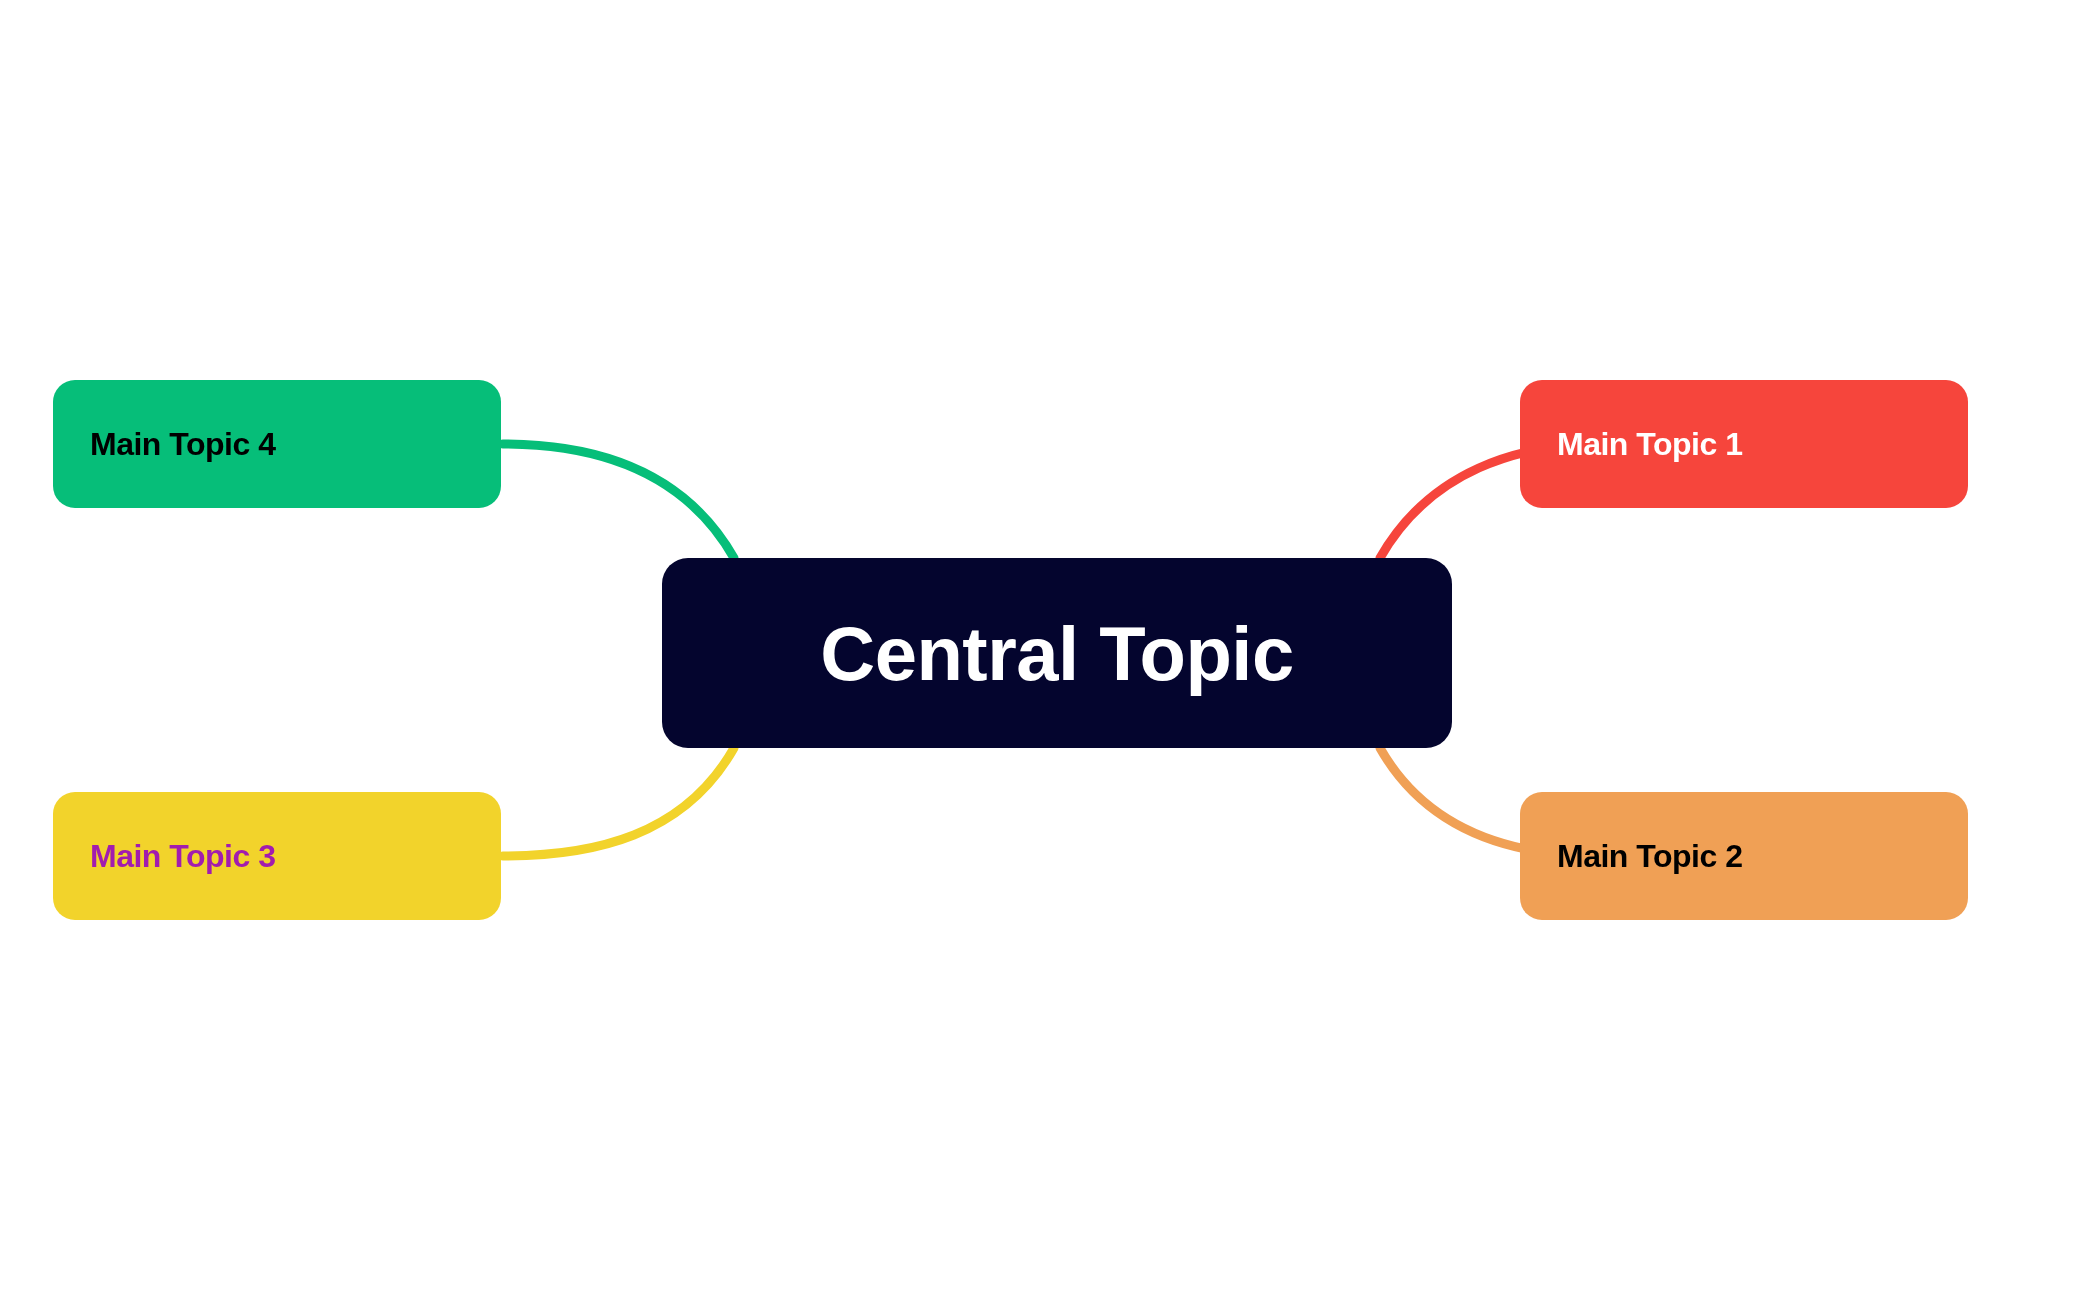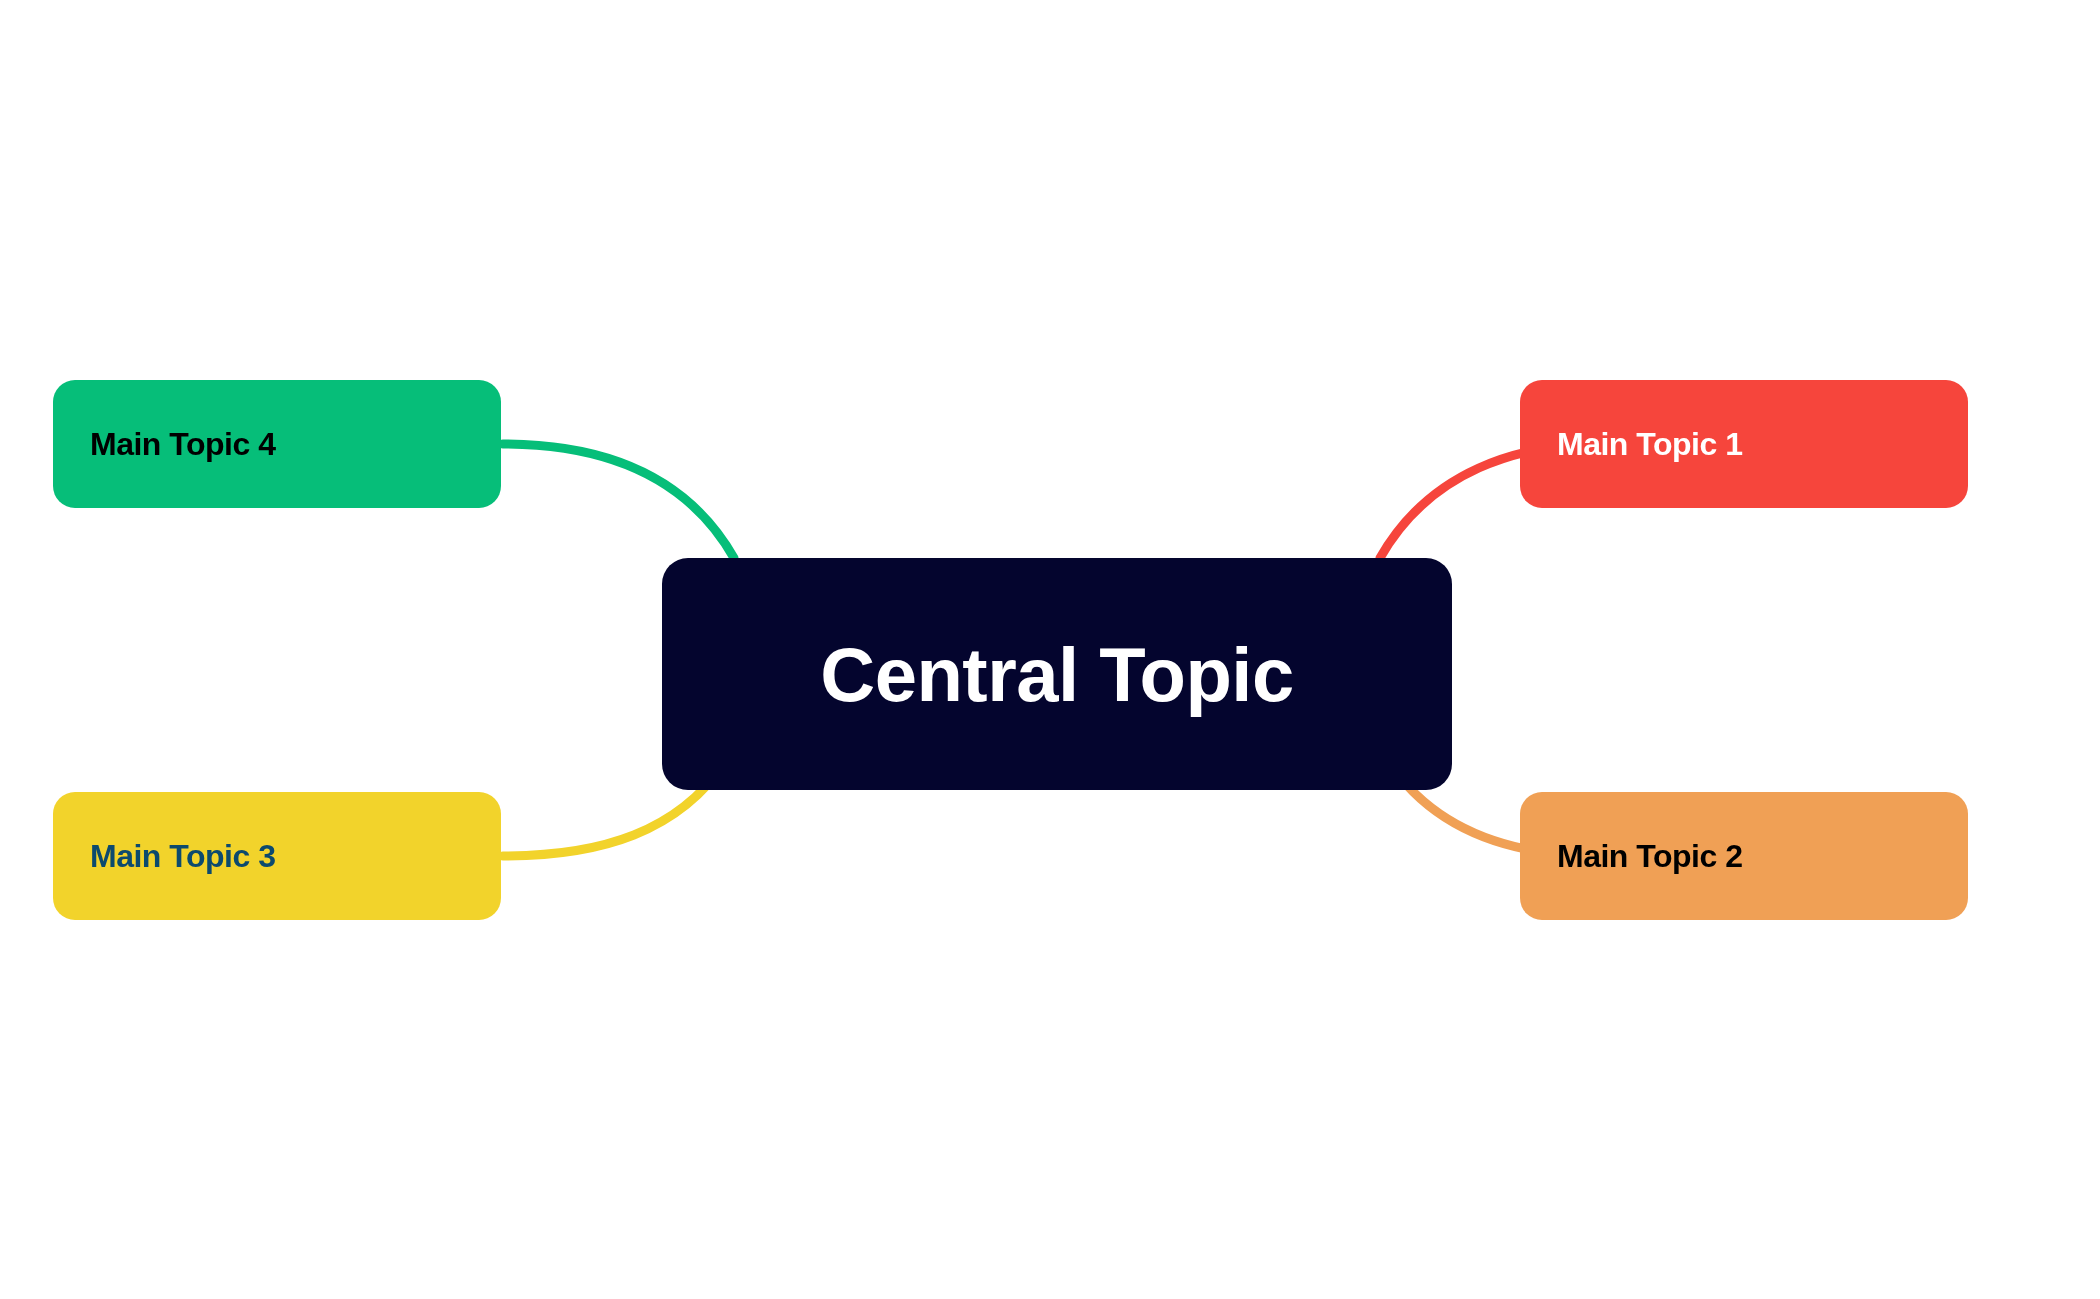--- a/index.html
+++ b/index.html
@@ -40,21 +40,21 @@
     width: 100%;
     white-space: nowrap;
     font-weight: 700;
     letter-spacing: -0.5px;
   }
   
   #node-central {
     left: 662px;
     top: 558px;
     width: 790px;
-    height: 232px;
+    height: 190px;
     background: #04052E;
     border-radius: 26px;
     justify-content: center;
   }
   #node-central .node-label {
     color: #FFFFFF;
     font-size: 76px;
     text-align: center;
   }
   
@@ -120,20 +120,20 @@
 
   <div class="node branch right" id="node-topic1" style="background: rgb(246, 69, 60);">
     <span class="node-label" style="color: rgb(255, 255, 255);">Main Topic 1</span>
   </div>
 
   <div class="node branch right" id="node-topic2" style="background: rgb(240, 160, 85);">
     <span class="node-label" style="color: rgb(0, 0, 0);">Main Topic 2</span>
   </div>
 
   <div class="node branch left" id="node-topic3" style="background: rgb(242, 211, 43);">
-    <span class="node-label" style="color: #0c4a6e;">Main Topic 3</span>
+    <span class="node-label" style="color: #a21caf;">Main Topic 3</span>
   </div>
 
   <div class="node branch left" id="node-topic4" style="background: rgb(6, 190, 121);">
     <span class="node-label" style="color: rgb(0, 0, 0);">Main Topic 4</span>
   </div>
 
 </div>
 
 </body></html>

